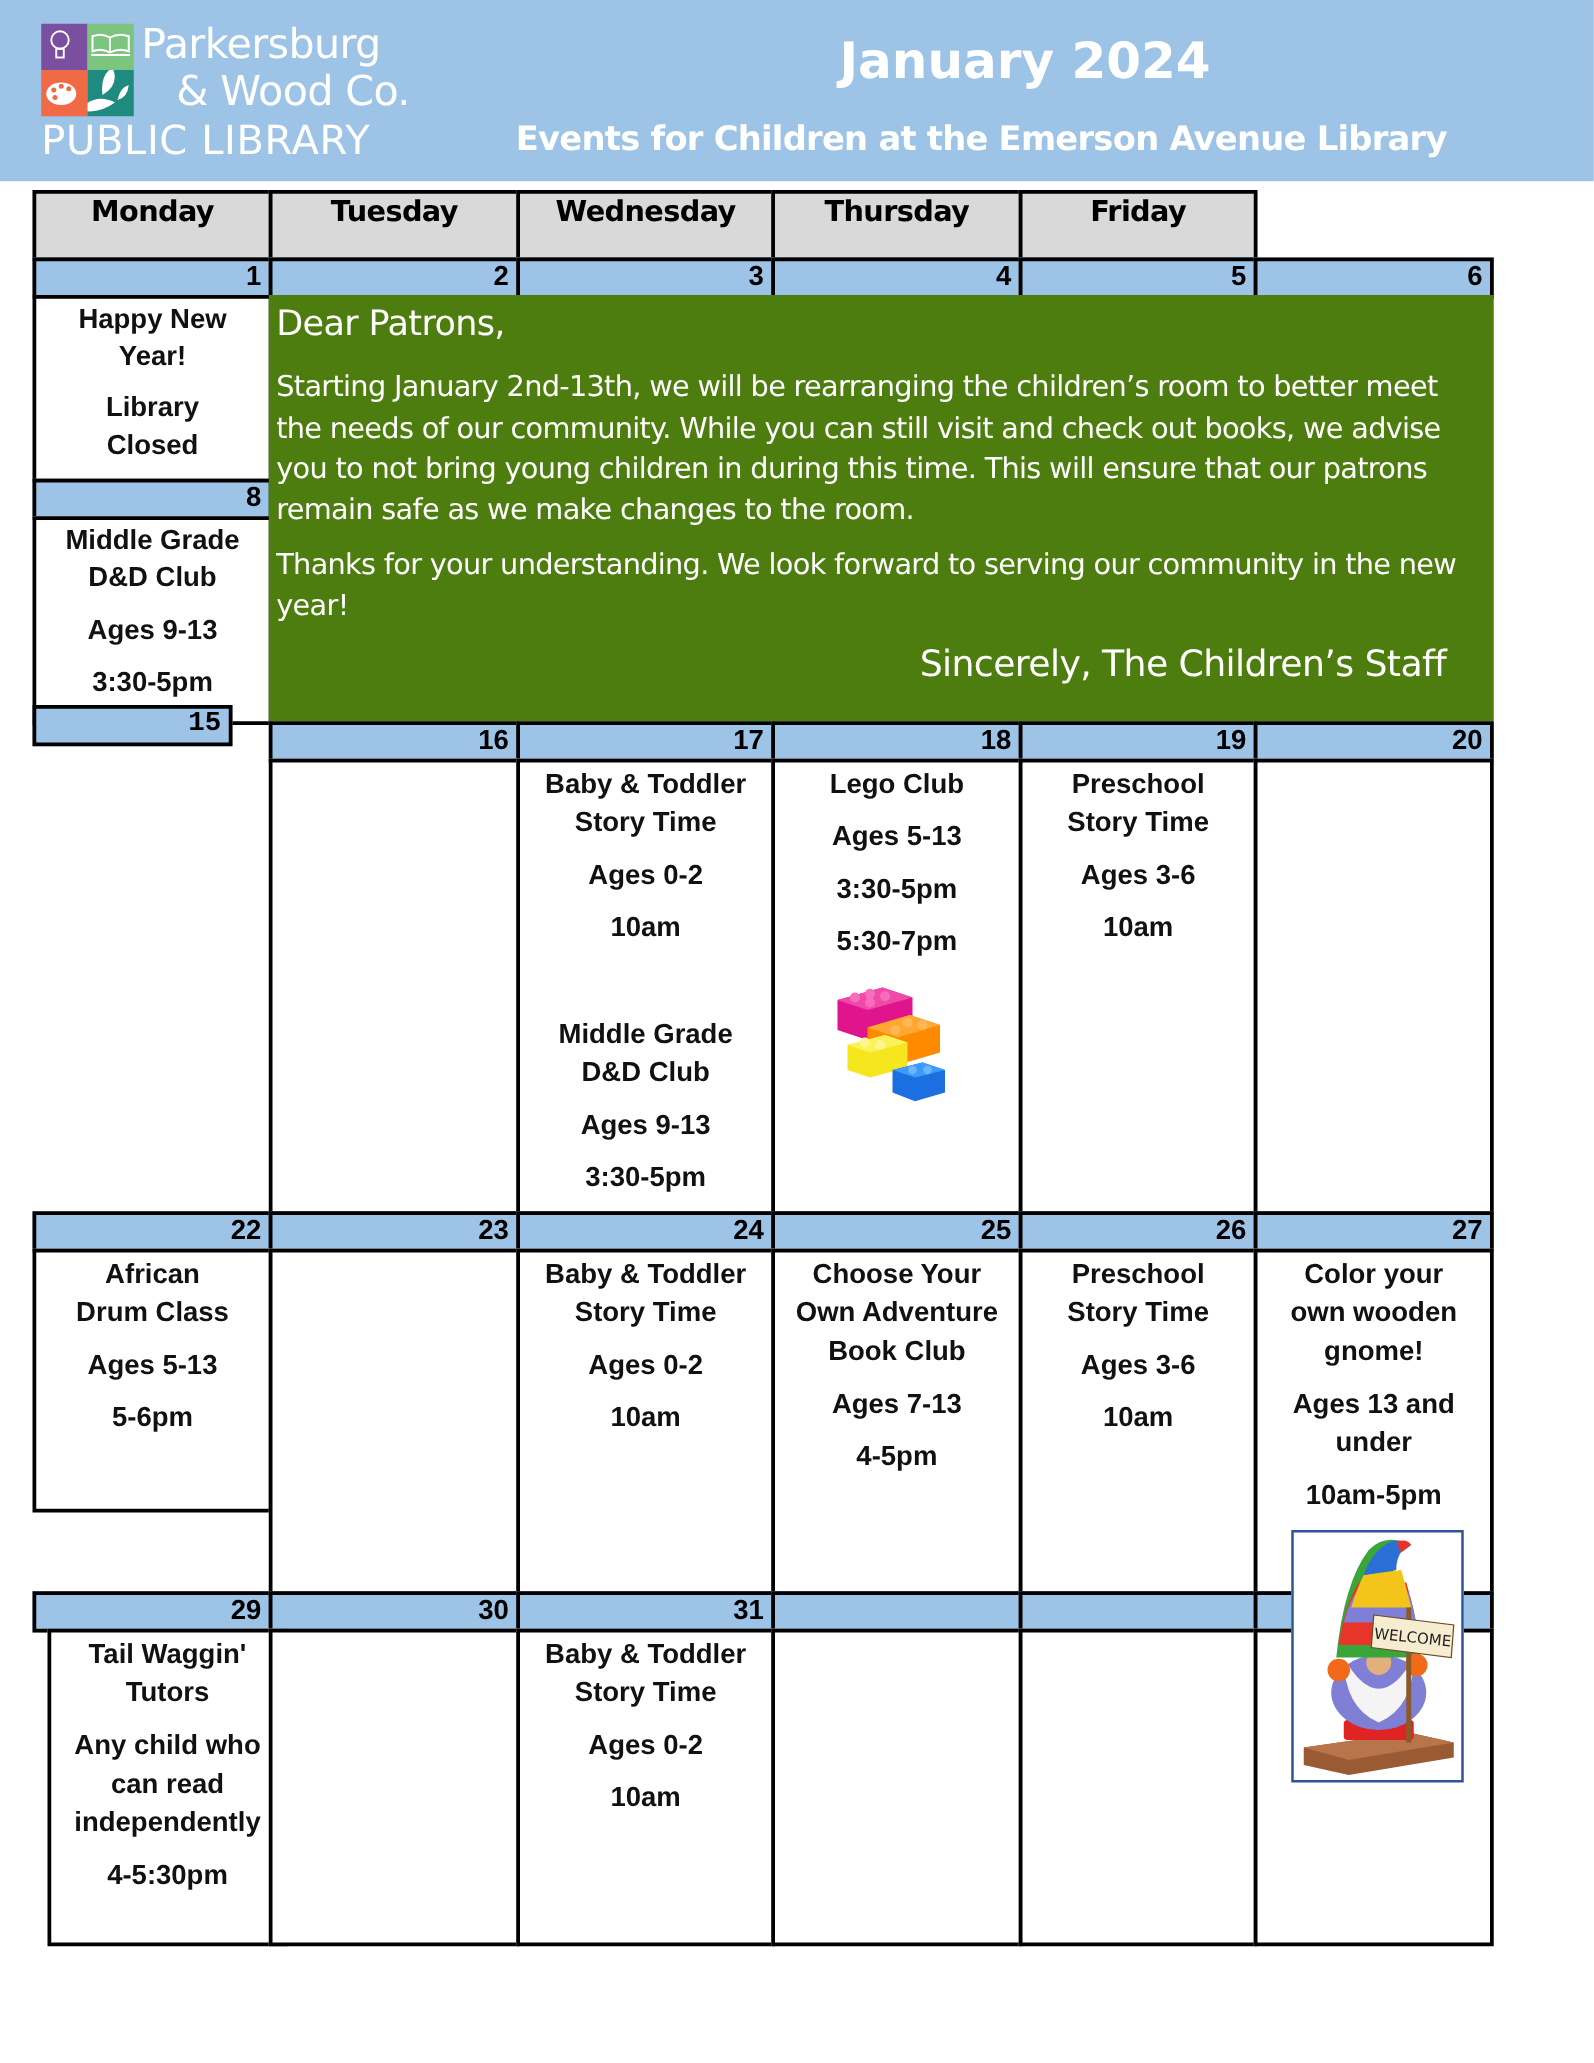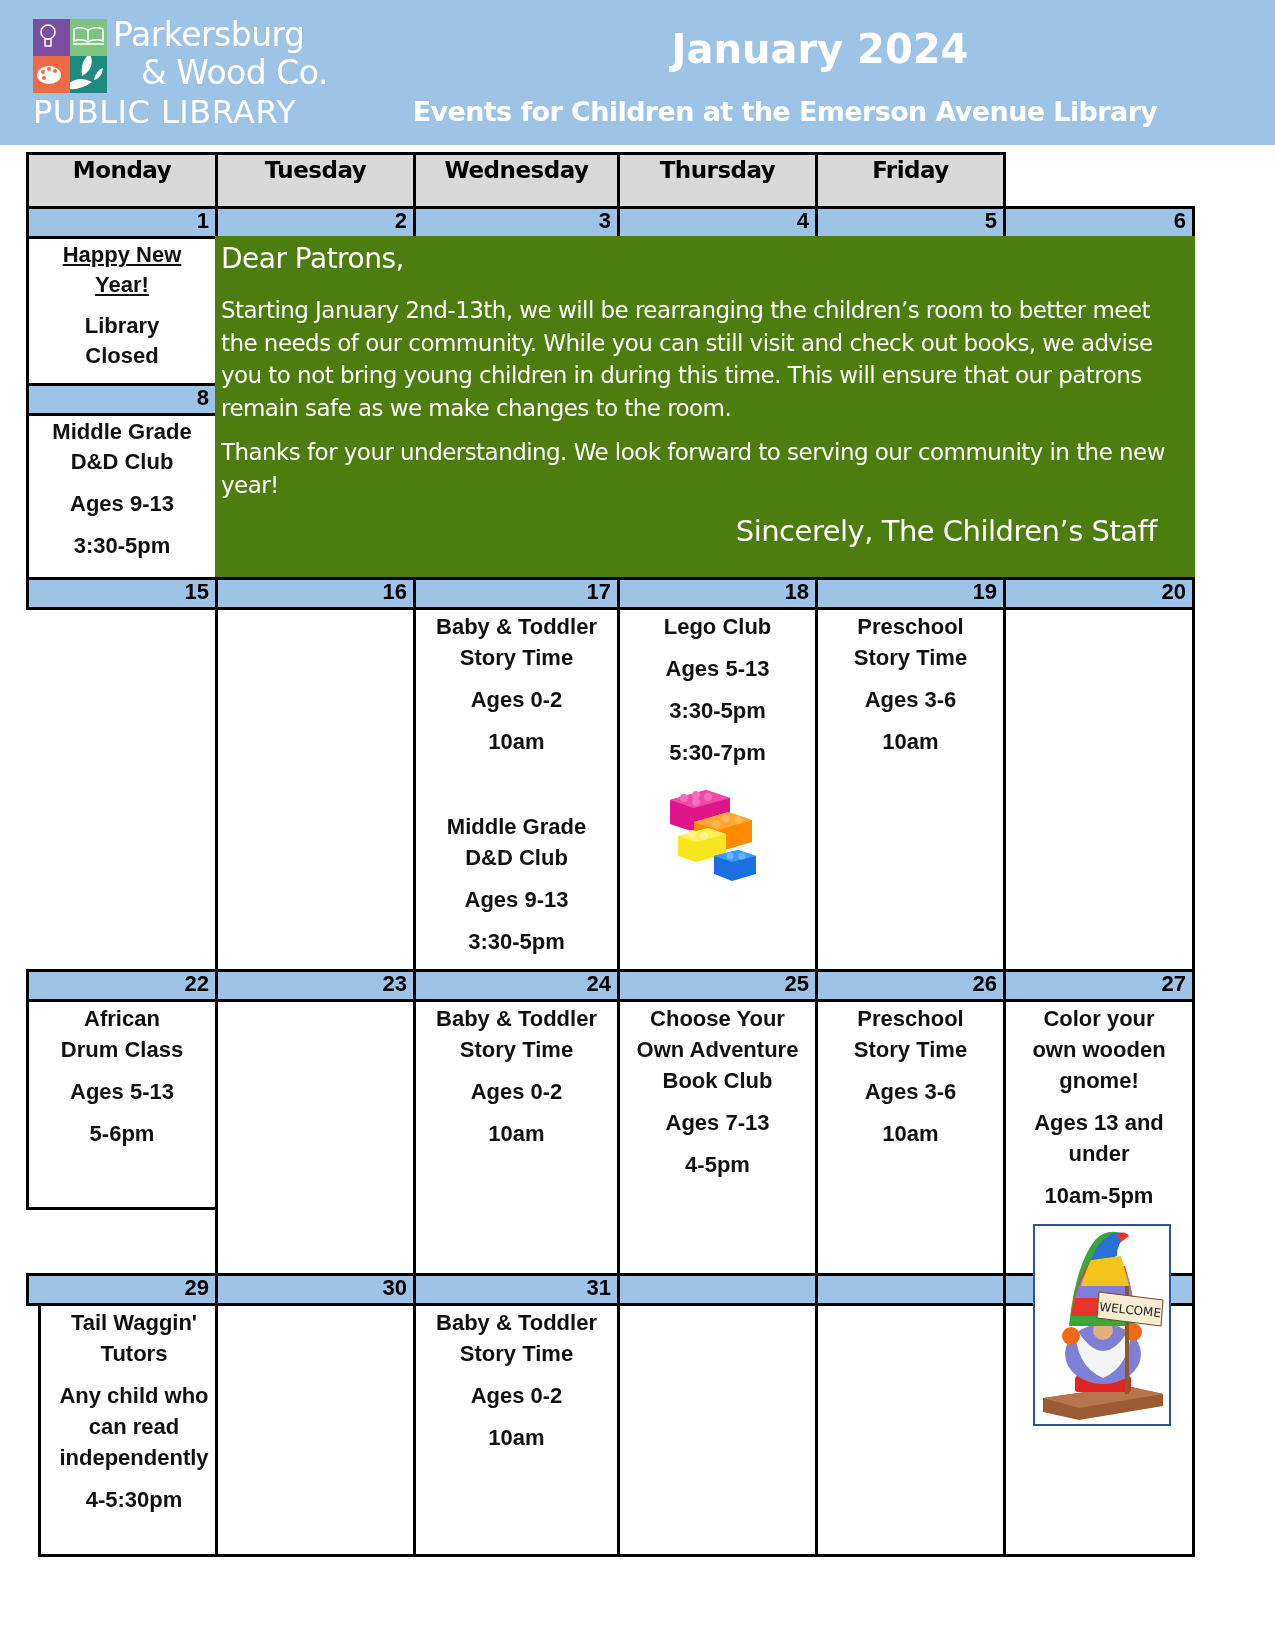--- a/index.html
+++ b/index.html
@@ -89,42 +89,42 @@
   <div class="cell dayhead" style="left:789px;top:0;width:191px;height:57px;">Friday</div>
 
   <div class="cell datecell" style="left:0;top:54px;width:192px;height:33px;">1</div>
   <div class="cell datecell" style="left:189px;top:54px;width:201px;height:33px;">2</div>
   <div class="cell datecell" style="left:387px;top:54px;width:207px;height:33px;">3</div>
   <div class="cell datecell" style="left:591px;top:54px;width:201px;height:33px;">4</div>
   <div class="cell datecell" style="left:789px;top:54px;width:191px;height:33px;">5</div>
   <div class="cell datecell" style="left:977px;top:54px;width:192px;height:33px;">6</div>
 
   <div class="cell content" style="left:0;top:84px;width:192px;height:150px;line-height:30px;">
-    <p style="padding:0 22px;text-decoration:underline;">Happy New Year!</p>
+    <p style="padding:0 22px;">Happy New Year!</p>
     <p style="padding:0 40px;margin-top:10px;">Library Closed</p>
   </div>
 
   <div class="cell datecell" style="left:0;top:231px;width:192px;height:33px;">8</div>
 
   <div class="cell content" style="left:0;top:261px;width:192px;height:167px;line-height:30px;">
     <p style="margin-bottom:12px;">Middle Grade D&amp;D Club</p>
     <p style="margin-bottom:12px;">Ages 9-13</p>
     <p>3:30-5pm</p>
   </div>
 
   <div class="notice" style="left:189px;top:84px;width:980px;height:341px;">
     <div class="greet">Dear Patrons,</div>
     <div class="body">
       <p>Starting January 2nd-13th, we will be rearranging the children’s room to better meet the needs of our community. While you can still visit and check out books, we advise you to not bring young children in during this time. This will ensure that our patrons remain safe as we make changes to the room.</p>
       <p>Thanks for your understanding. We look forward to serving our community in the new year!</p>
     </div>
     <div class="sign">Sincerely, The Children’s Staff</div>
   </div>
 
-  <div class="cell datecell" style="left:0;top:425px;width:192px;height:33px;">15</div>
+  <div class="cell datecell" style="left:0;top:412px;width:160px;height:33px;font-family:Liberation Mono, monospace;">15</div>
   <div class="cell datecell" style="left:189px;top:425px;width:201px;height:33px;padding-left:34px;">16</div>
   <div class="cell datecell" style="left:387px;top:425px;width:207px;height:33px;">17</div>
   <div class="cell datecell" style="left:591px;top:425px;width:201px;height:33px;">18</div>
   <div class="cell datecell" style="left:789px;top:425px;width:191px;height:33px;">19</div>
   <div class="cell datecell" style="left:977px;top:425px;width:192px;height:33px;">20</div>
 
   <div class="cell content" style="left:189px;top:455px;width:201px;height:365px;"></div>
   <div class="cell content" style="left:387px;top:455px;width:207px;height:365px;">
     <p style="padding:0 10px;">Baby &amp; Toddler Story Time</p>
     <p>Ages 0-2</p>

